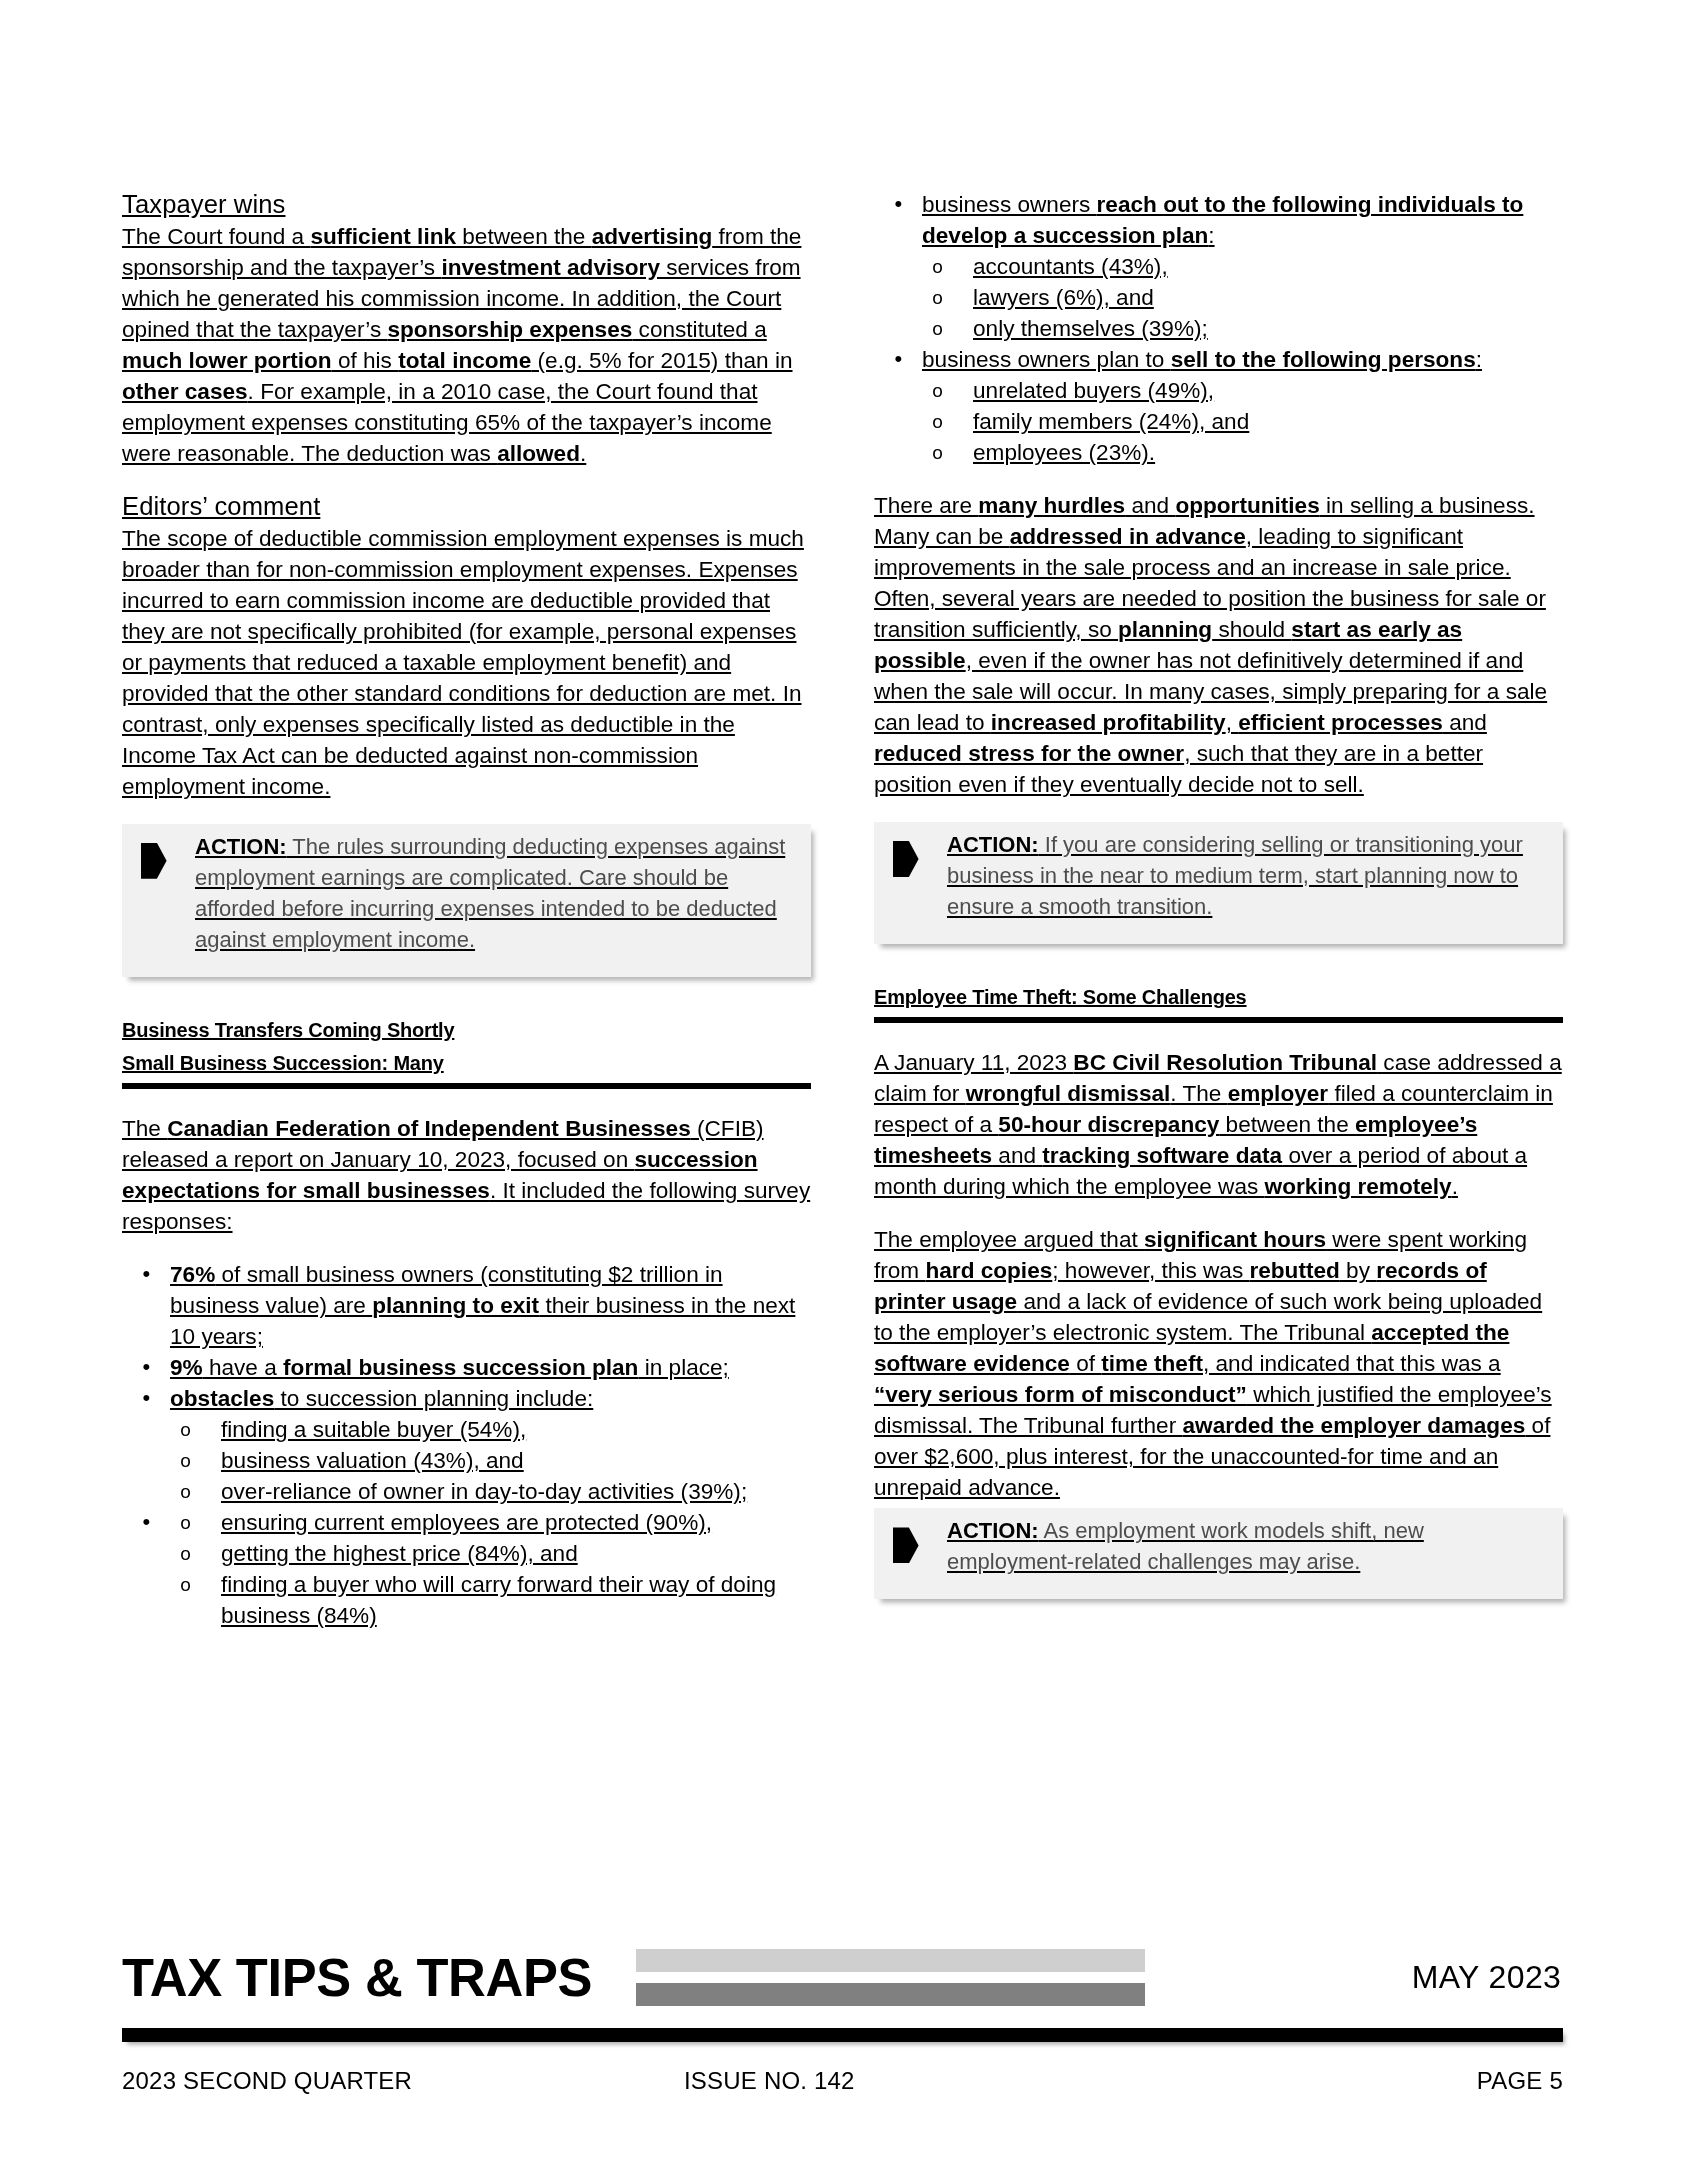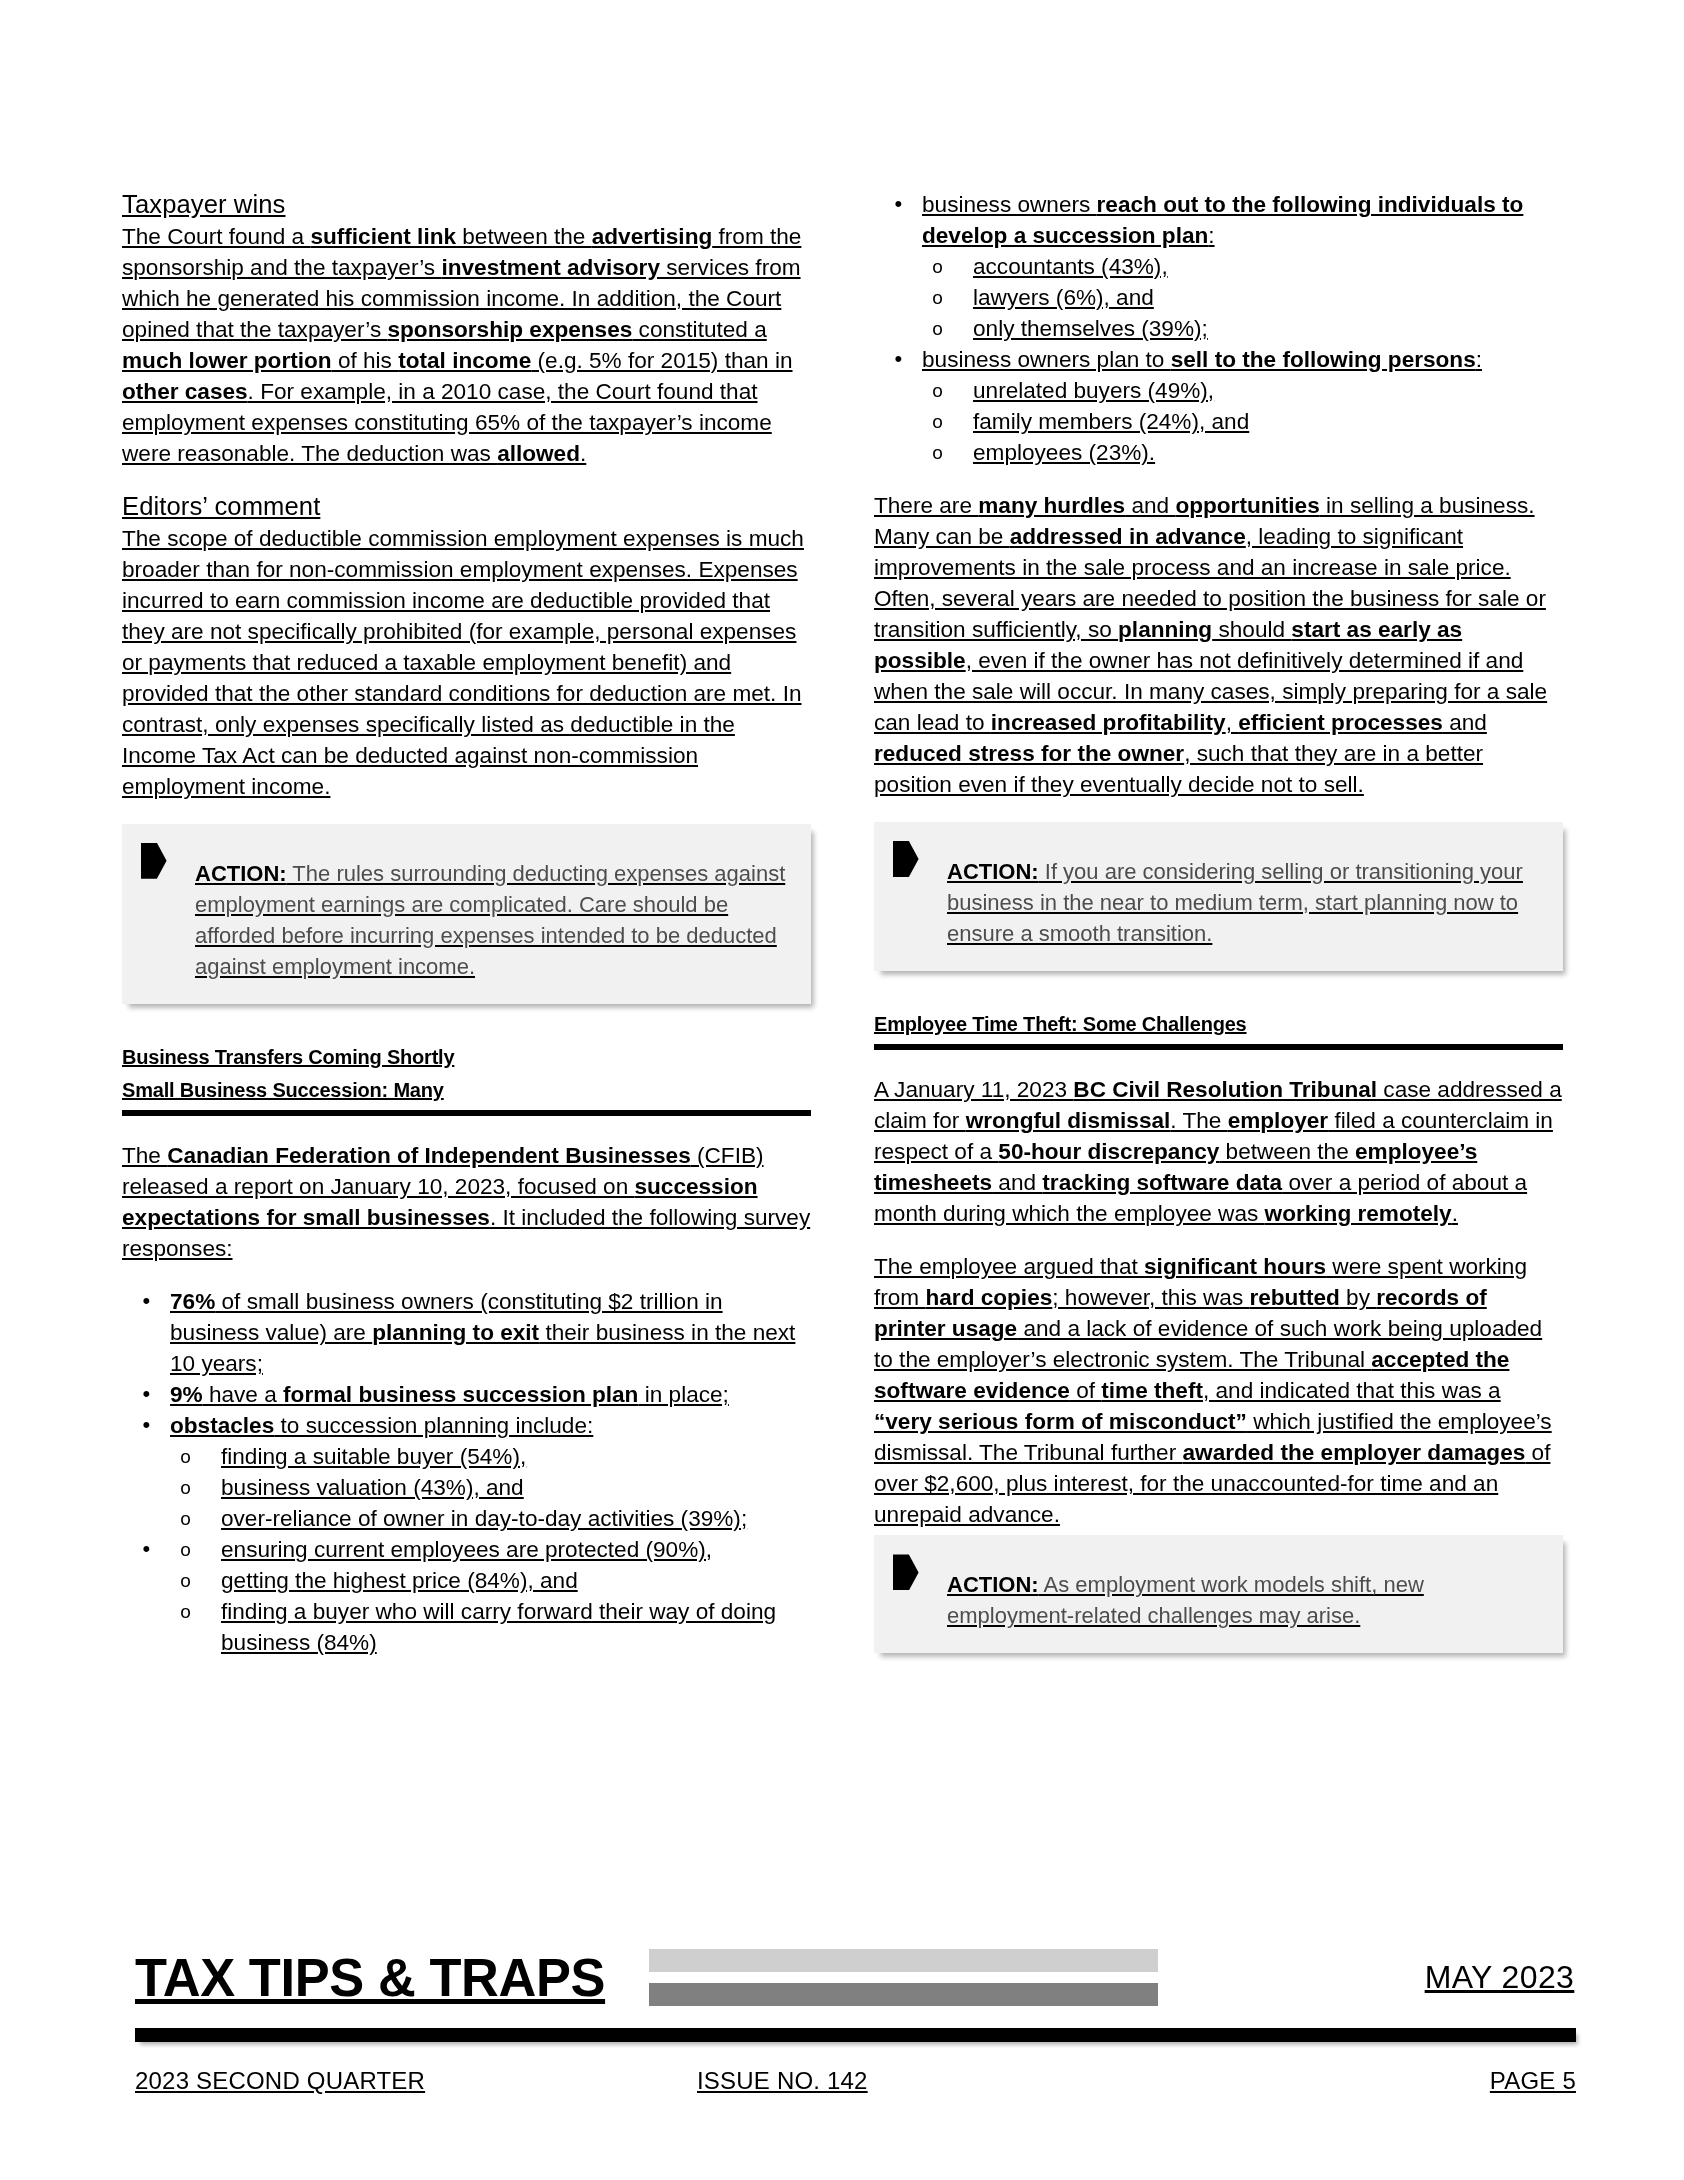--- a/index.html
+++ b/index.html
@@ -105,21 +105,21 @@
     top: 0px;
     font-size: 19px;
     line-height: 31px;
   }
 
   
   .action {
     position: relative;
     background: #f1f1f1;
     margin: 5.1px 0 0 0;
-    padding: 34px 22px 22px 73px;
+    padding: 7px 22px 22px 73px;
     box-shadow: 5.1px 6px 5.1px -1.7px rgba(0,0,0,0.30);
     min-height: 8.5px;
   }
   .action .arrow {
     position: absolute;
     left: 19px;
     top: 19px;
     width: 25.6px;
     height: 36px;
     background: #000000;
@@ -131,24 +131,23 @@
     color: #4d4d4d;
   }
   .action .atext .alabel {
     font-weight: 700;
     color: #000000;
   }
 
   
   .footer {
     position: absolute;
-    left: 135px;
+    left: 122px;
     top: 1937px;
     width: 1441px;
-    text-decoration: underline;
   }
   .footer-main {
     display: flex;
     align-items: center;
     height: 80px;
   }
   .brand {
     font-size: 54px;
     font-weight: 700;
     letter-spacing: -0.4px;

